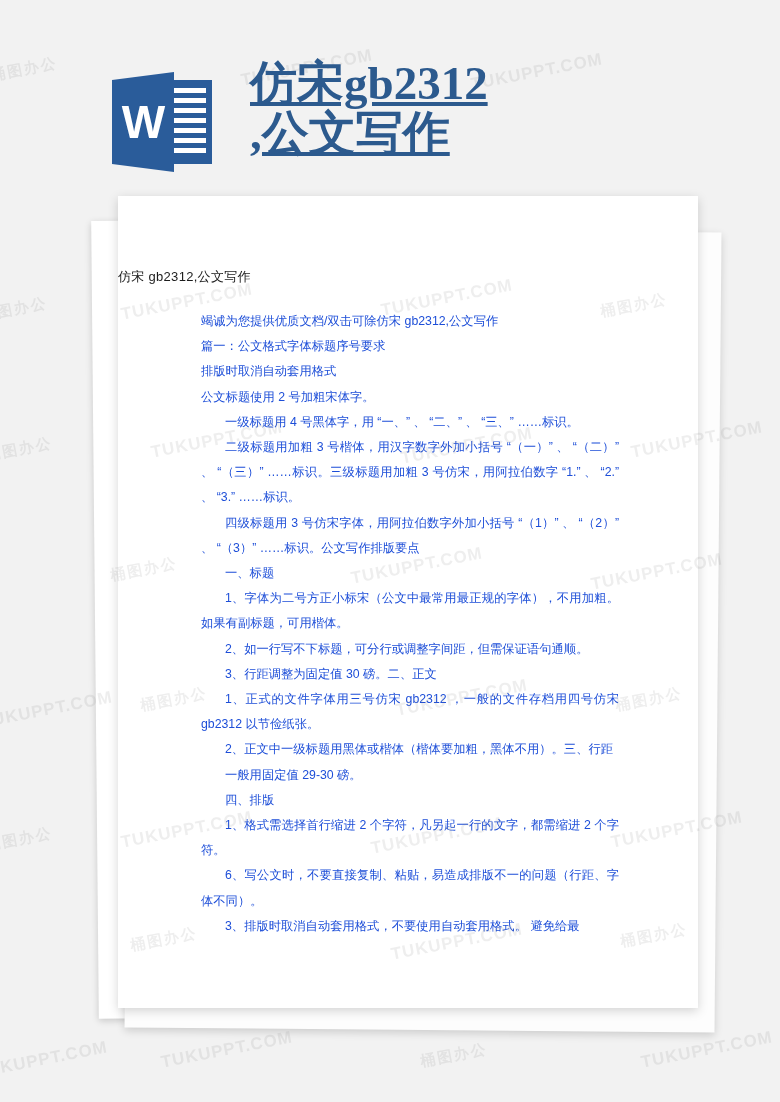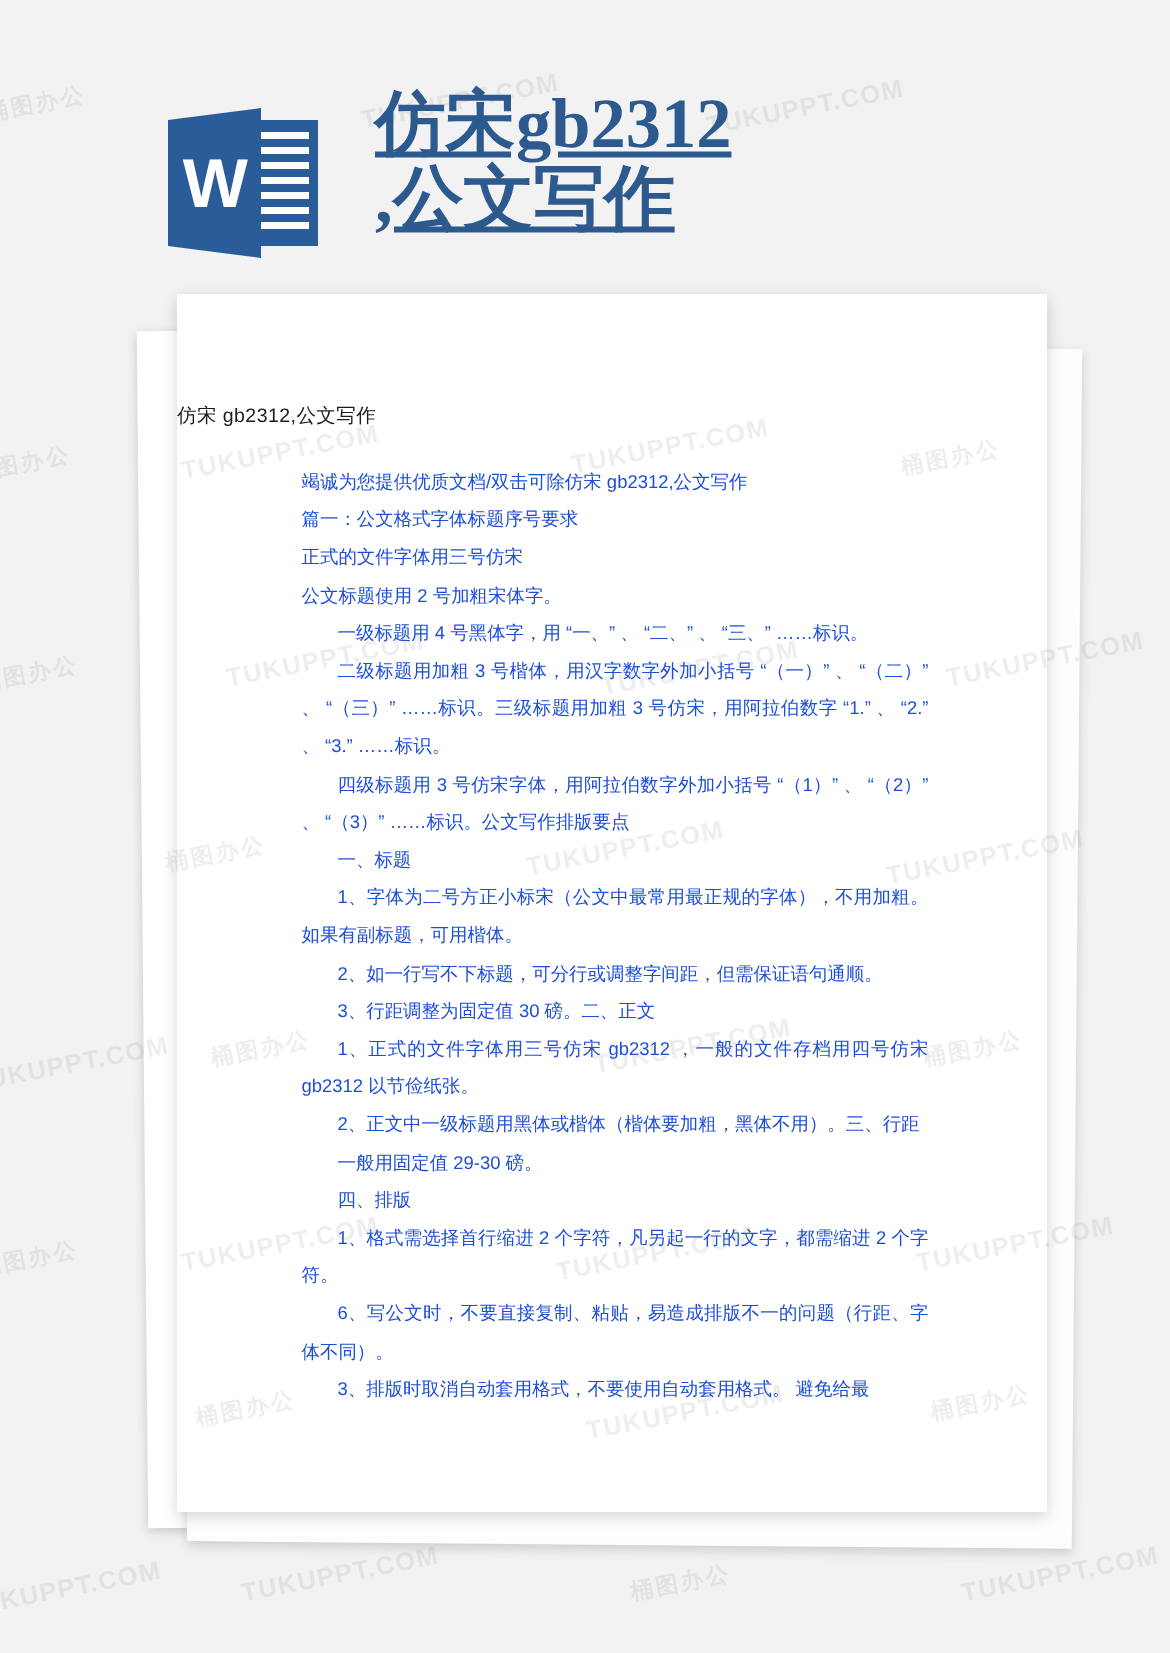--- a/index.html
+++ b/index.html
@@ -217,21 +217,21 @@
 
 <div class="page-back"></div>
 <div class="page-back2"></div>
 
 <div class="page-front">
   <div class="doc-body">
     <div class="doc-heading">仿宋 gb2312,公文写作</div>
     <div class="doc-paras">
         <p class="p-flat">竭诚为您提供优质文档/双击可除仿宋 gb2312,公文写作</p>
         <p class="p-flat">篇一：公文格式字体标题序号要求</p>
-        <p class="p-flat">正式的文件字体用三号仿宋</p>
+        <p class="p-flat">排版时取消自动套用格式</p>
         <p class="p-flat">公文标题使用 2 号加粗宋体字。</p>
         <p class="p-ind">一级标题用 4 号黑体字，用 “一、” 、 “二、” 、 “三、”  ……标识。</p>
         <p class="p-ind">二级标题用加粗 3 号楷体，用汉字数字外加小括号 “（一）” 、 “（二）” 、 “（三）” ……标识。三级标题用加粗 3 号仿宋，用阿拉伯数字 “1.” 、 “2.” 、 “3.” ……标识。</p>
         <p class="p-ind">四级标题用 3 号仿宋字体，用阿拉伯数字外加小括号 “（1）” 、 “（2）” 、 “（3）” ……标识。公文写作排版要点</p>
         <p class="p-ind">一、标题</p>
         <p class="p-ind">1、字体为二号方正小标宋（公文中最常用最正规的字体），不用加粗。如果有副标题，可用楷体。</p>
         <p class="p-ind">2、如一行写不下标题，可分行或调整字间距，但需保证语句通顺。</p>
         <p class="p-ind">3、行距调整为固定值 30 磅。二、正文</p>
         <p class="p-ind">1、正式的文件字体用三号仿宋 gb2312 ，一般的文件存档用四号仿宋 gb2312 以节俭纸张。</p>
         <p class="p-ind">2、正文中一级标题用黑体或楷体（楷体要加粗，黑体不用）。三、行距</p>

